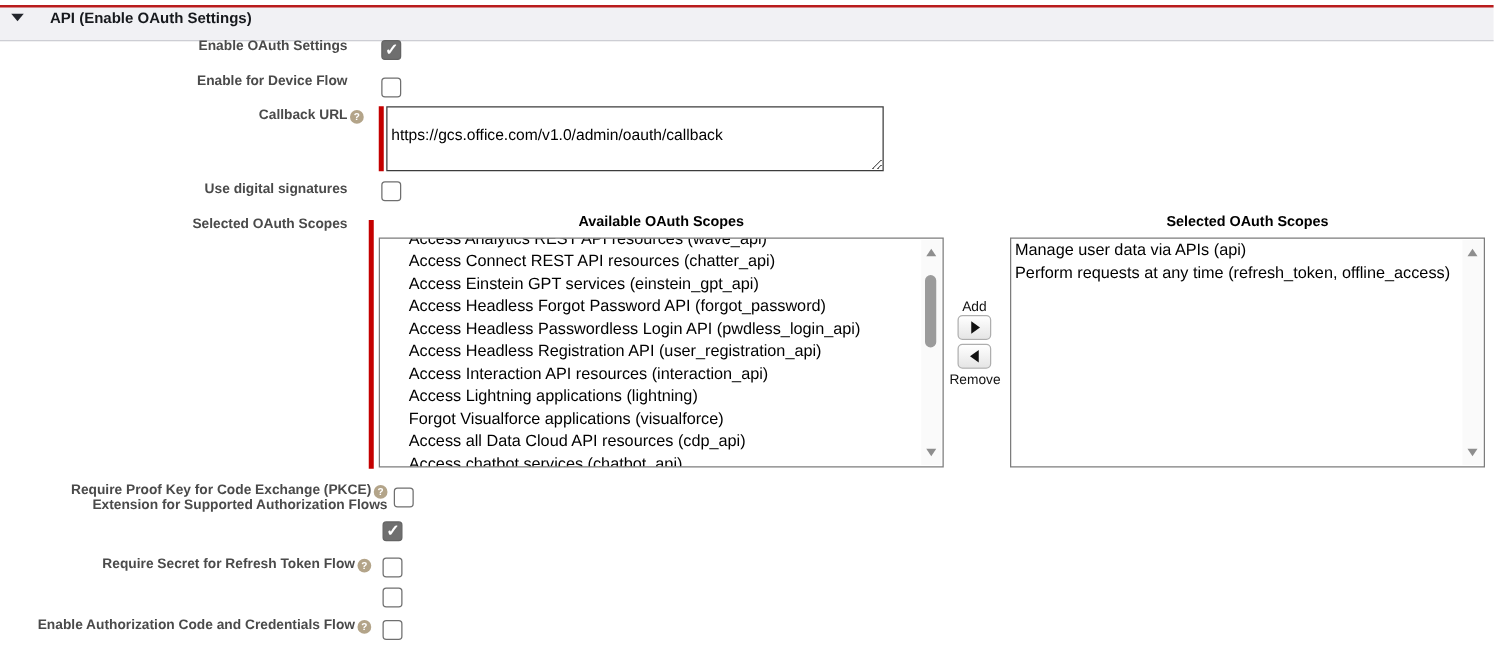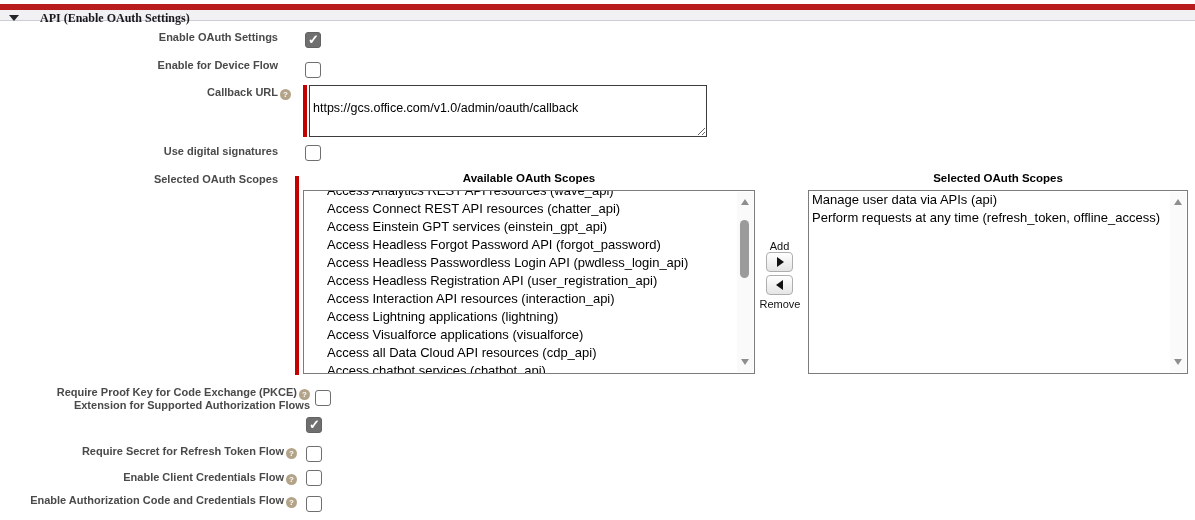--- a/index.html
+++ b/index.html
@@ -1,22 +1,22 @@
 <!DOCTYPE html>
 <html><head>
 <meta charset="utf-8">
 <style>
   * { margin:0; padding:0; box-sizing:border-box; }
   html,body { width:1195px; height:520px; background:#fff; overflow:hidden;
               font-family:"Liberation Sans", sans-serif; }
   .page { position:relative; width:1195px; height:520px; }
 
   
-  .hdr { position:absolute; left:0; top:4px; width:1195px; height:17px;
-         background:#f1f1f4; border-top:6px solid #b91c1c; border-bottom:1px solid #cdced4;font-family:Liberation Serif, serif; }
+  .hdr { position:absolute; left:0; top:4px; width:1195px; height:29px;
+         background:#f1f1f4; border-top:2px solid #b91c1c; border-bottom:1px solid #cdced4; }
   .tri-down { position:absolute; left:9px; top:5px; width:0; height:0;
               border-left:5px solid transparent; border-right:5px solid transparent;
               border-top:6px solid #23262c; }
   .sec-title { position:absolute; left:40px; top:0; line-height:16px;
                font-size:12px; font-weight:bold; color:#17191d; }
 
   
   .lbl { position:absolute; left:0; text-align:right; font-size:11px; font-weight:bold;
          color:#4a4a4a; line-height:12px; white-space:nowrap; }
   .lbl .ln { display:block; }
@@ -115,21 +115,21 @@
   <div class="lb" style="left:303px; width:452px">
     <div class="opts scrolled">
         <div class="opt">Access Analytics REST API resources (wave_api)</div>
         <div class="opt">Access Connect REST API resources (chatter_api)</div>
         <div class="opt">Access Einstein GPT services (einstein_gpt_api)</div>
         <div class="opt">Access Headless Forgot Password API (forgot_password)</div>
         <div class="opt">Access Headless Passwordless Login API (pwdless_login_api)</div>
         <div class="opt">Access Headless Registration API (user_registration_api)</div>
         <div class="opt">Access Interaction API resources (interaction_api)</div>
         <div class="opt">Access Lightning applications (lightning)</div>
-        <div class="opt">Access Visualforce applications (visualforce)</div>
+        <div class="opt">Forgot Visualforce applications (visualforce)</div>
         <div class="opt">Access all Data Cloud API resources (cdp_api)</div>
         <div class="opt">Access chatbot services (chatbot_api)</div>
       </div>
     <div class="sb">
       <div class="sb-up"></div>
       <div class="sb-thumb"></div>
       <div class="sb-dn"></div>
     </div>
   </div>
 
@@ -159,23 +159,20 @@
   </div>
   <span class="cb" style="left:315px; top:390px"></span>
 
   <span class="cb checked" style="left:306px; top:417px"></span>
 
   <div class="lbl" style="top:445px; width:297px">
     <span>Require Secret for Refresh Token Flow</span><span class="orb">?</span>
   </div>
   <span class="cb" style="left:306px; top:446px"></span>
 
-  <div class="lbl" style="top:471px; width:297px">
-    <span>Enable Client Credentials Flow</span><span class="orb">?</span>
-  </div>
   <span class="cb" style="left:306px; top:470px"></span>
 
   <div class="lbl" style="top:494px; width:297px">
     <span>Enable Authorization Code and Credentials Flow</span><span class="orb">?</span>
   </div>
   <span class="cb" style="left:306px; top:496px"></span>
 
 </div>
 
 </body></html>

